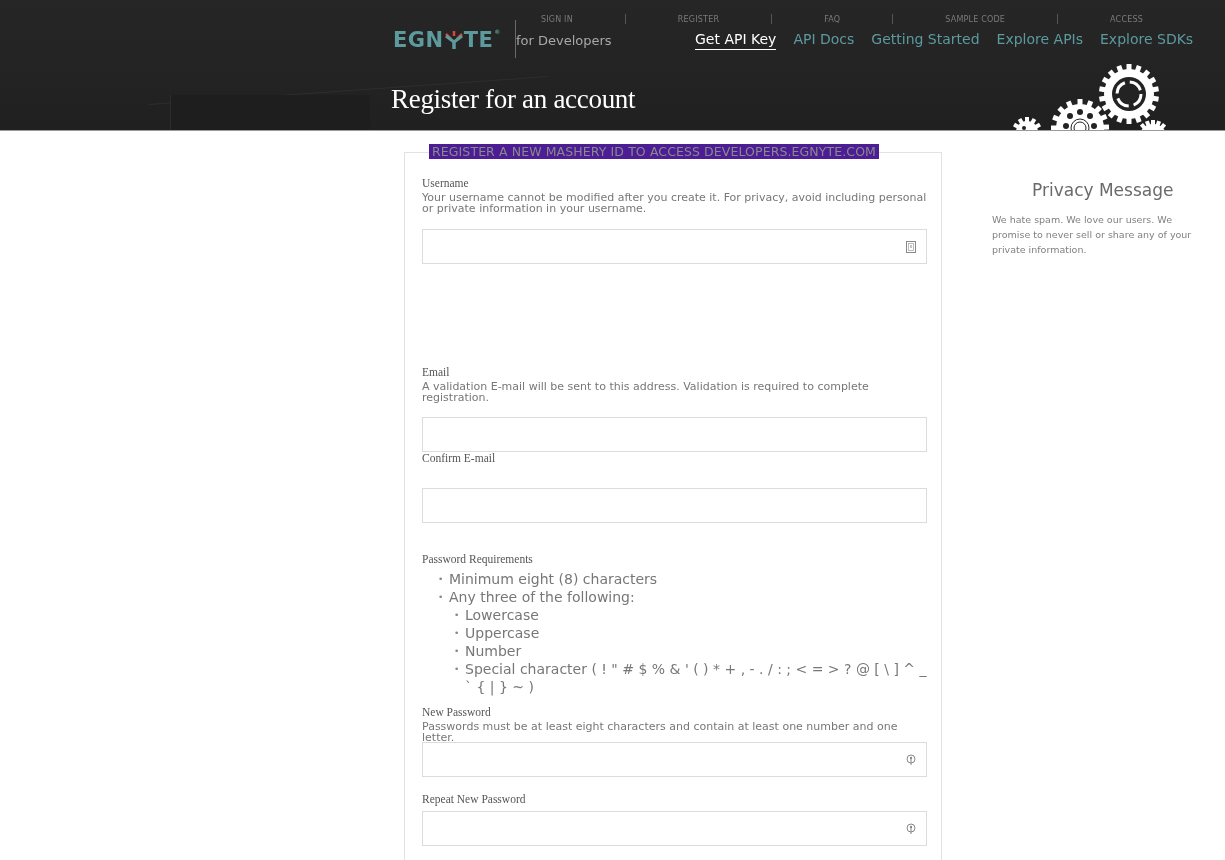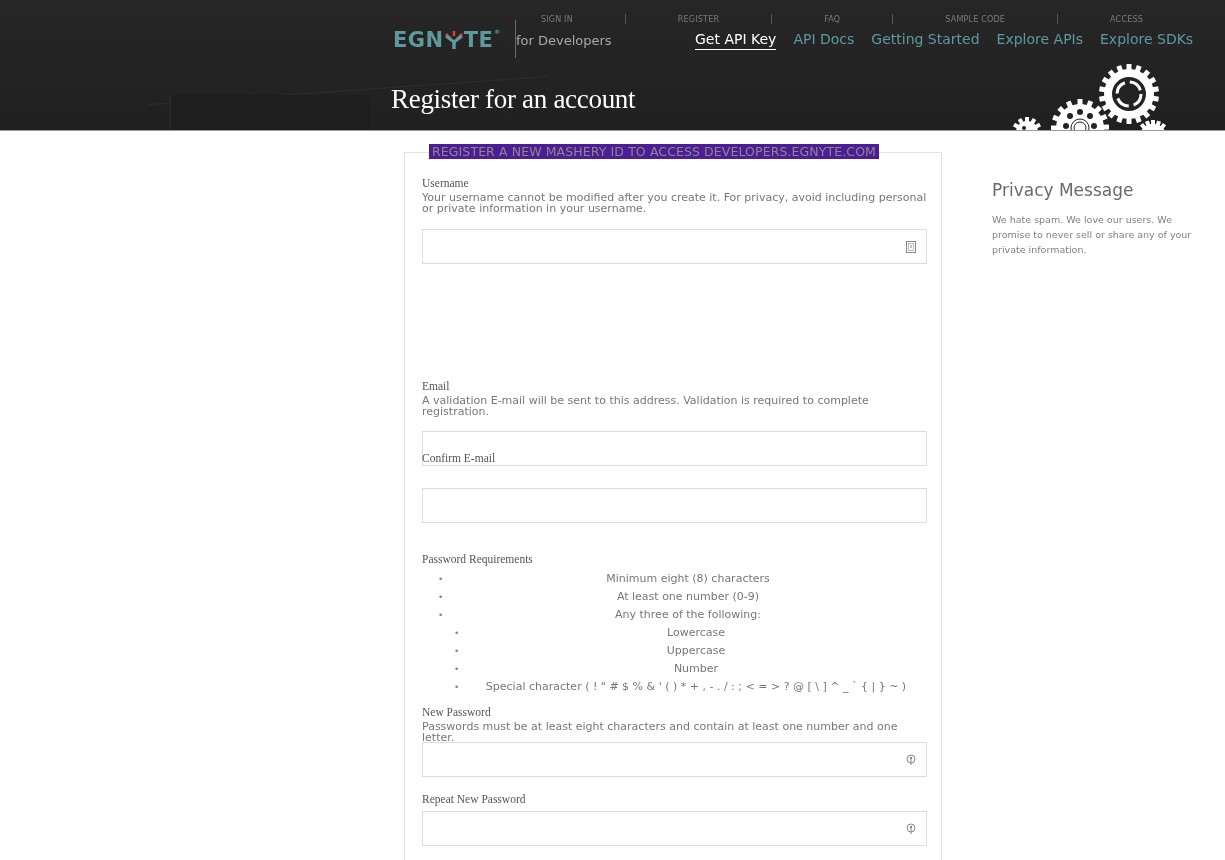--- a/index.html
+++ b/index.html
@@ -48,27 +48,27 @@
     .field-help { font-size: 11px; color: #777; line-height: 11px; display: block; margin-top: 3px; }
     .input-box {
       position: absolute; left: 0; width: 505px; height: 35px;
       border: 1px solid #dcdcdc; background: #fff;
     }
     .input-box input { width: 100%; height: 100%; border: none; outline: none; background: transparent; padding: 0 30px 0 8px; font-size: 12px; font-family: "DejaVu Sans", sans-serif; }
     .input-icon { position: absolute; right: 10px; top: 11px; width: 10px; height: 12px; }
 
     .pw-req { position: absolute; left: 17px; top: 400px; width: 505px; }
     .pw-req ul { list-style: none; margin-top: 5px; }
-    .pw-req li { font-size: 11px; color: #777; line-height: 18px; position: relative; padding-left: 27px; text-align: center; }
+    .pw-req li { font-size: 14px; color: #777; line-height: 18px; position: relative; padding-left: 27px; }
     .pw-req li::before { content: "•"; position: absolute; left: 16px; color: #888; font-size: 9px; }
     .pw-req li.sub { padding-left: 43px; }
     .pw-req li.sub::before { left: 32px; }
 
     .privacy { position: absolute; left: 992px; top: 180px; width: 200px; }
-    .privacy-title { font-size: 17px; color: #6a6a6a; font-weight: normal; }
+    .privacy-title { font-size: 17px; color: #6a6a6a; font-weight: normal; margin-left: 40px; }
     .privacy-text { font-size: 9.5px; color: #808080; line-height: 15px; margin-top: 12px; }
   </style>
 </head>
 <body>
 
 <header class="header">
   <div class="bg-shape1"></div>
   <div class="bg-shape2"></div>
 
   <a class="logo">
@@ -198,40 +198,39 @@
         <input type="text" value="" style="">
         <svg class="input-icon" viewBox="0 0 10 12">
             <rect x="0.5" y="0.5" width="9" height="11" fill="none" stroke="#888" stroke-width="1"></rect>
             <rect x="2.5" y="2.5" width="5" height="7" fill="none" stroke="#aaa" stroke-width="0.8"></rect>
             <line x1="5" y1="4" x2="5" y2="7" stroke="#888" stroke-width="1"></line>
           </svg>
       </div>
     </div>
 
 
-    <div class="field" style="top:227px;">
+    <div class="field" style="top:213px;">
       <label class="field-label">Email</label>
       <span class="field-help">A validation E-mail will be sent to this address. Validation is required to complete registration.</span>
       <div class="input-box" style="top:51px;">
         <input type="email" value="" style="">
       </div>
     </div>
 
     <div class="field" style="top:299px;">
       <label class="field-label">Confirm E-mail</label>
       <div class="input-box" style="top:36px;">
         <input type="email" value="" style="">
       </div>
     </div>
 
     <div class="pw-req">
       <span class="field-label">Password Requirements</span>
       <ul>
         <li>Minimum eight (8) characters</li>
-        <li>At least one number (0-9)</li>
         <li>Any three of the following:</li>
         <li class="sub">Lowercase</li>
         <li class="sub">Uppercase</li>
         <li class="sub">Number</li>
         <li class="sub">Special character (  ! " # $ % &amp; ' ( ) * + , - . / : ; &lt; = &gt; ? @ [ \ ] ^ _ ` { | } ~ )</li>
       </ul>
     </div>
 
     <div class="field" style="top:553px;">
       <label class="field-label">New Password</label>

